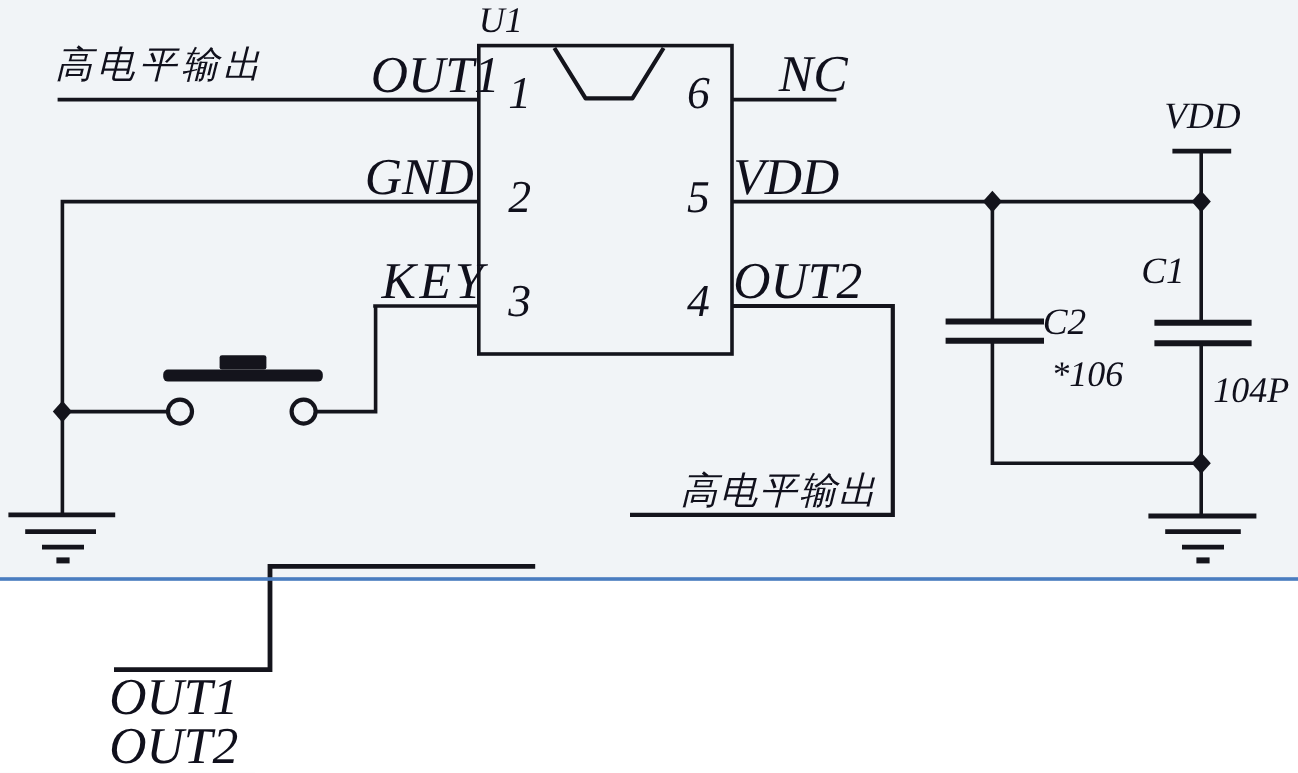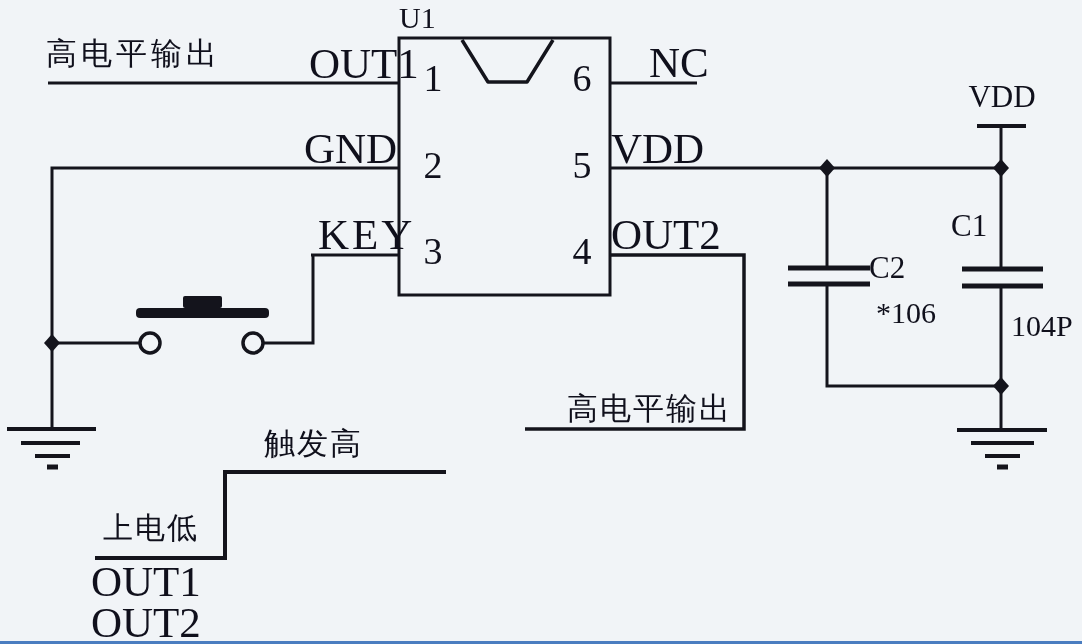--- a/index.html
+++ b/index.html
@@ -1,22 +1,23 @@
 <!DOCTYPE html>
 <html><head>
 <meta charset="utf-8">
 <style>
   * { margin: 0; padding: 0; box-sizing: border-box; }
   html, body { width: 1082px; height: 644px; overflow: hidden; }
   body { font-family: "Liberation Serif", serif; }
   .canvas {
     position: relative;
     width: 1082px;
-    height: 644px;
+    height: 484px;
     background: #f1f4f7;
+    font-style: italic;
   }
   .schem-svg { position: absolute; left: 0; top: 0; }
   .lbl {
     position: absolute;
     color: #10101c;
     white-space: nowrap;
     line-height: 1.05;
     user-select: none;
   }
   .cn  { font-size: 31px; letter-spacing: 4px; }
@@ -120,20 +121,18 @@
 
   <div class="lbl ref" style="left:962px; top:81px; width:80px; text-align:center;">VDD</div>
 
   <div class="lbl ref" style="left:951px; top:210px;">C1</div>
   <div class="lbl ref" style="left:869px; top:252px;">C2</div>
   <div class="lbl val" style="left:864px; top:297px;">*106</div>
   <div class="lbl val" style="left:999px; top:310px;">104P</div>
 
   <div class="lbl cn2" style="left:567px; top:393px;">高电平输出</div>
 
-  <div class="lbl cn2" style="left:264px; top:428px;">触发高</div>
-  <div class="lbl cn2" style="left:103px; top:512px; font-size:30px;">上电低</div>
   <div class="lbl pin-name" style="left:91px; top:559px;">OUT1</div>
   <div class="lbl pin-name" style="left:91px; top:600px;">OUT2</div>
 
   <div class="bottom-bar"></div>
 
 </div>
 
 </body></html>

